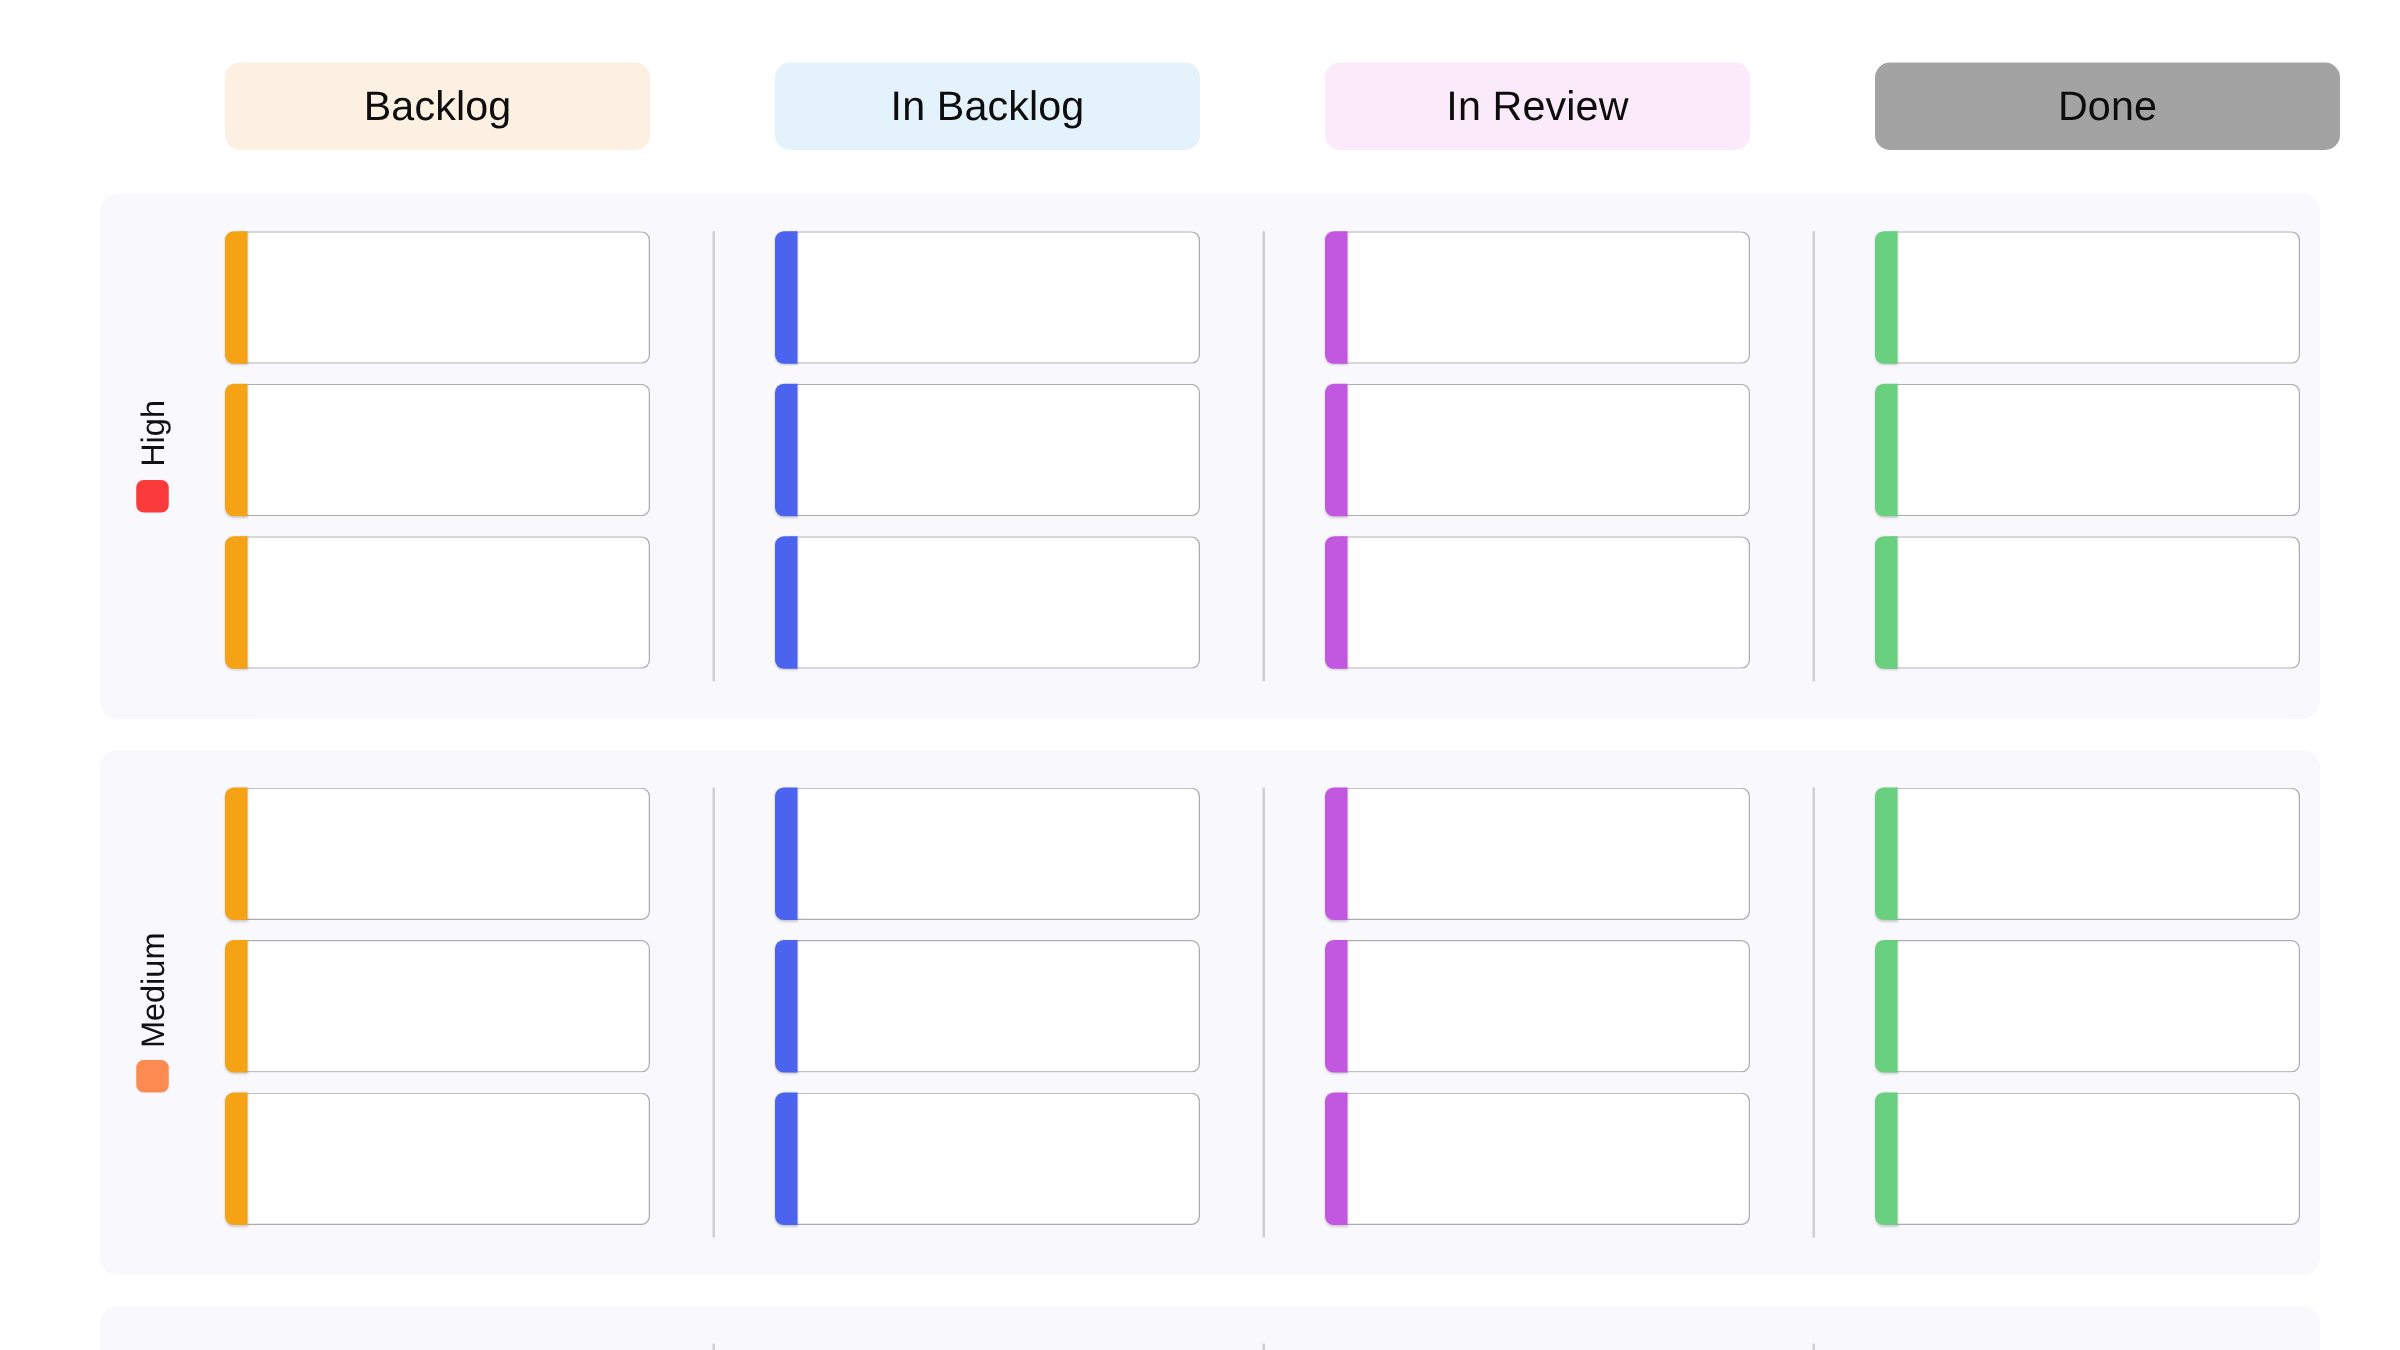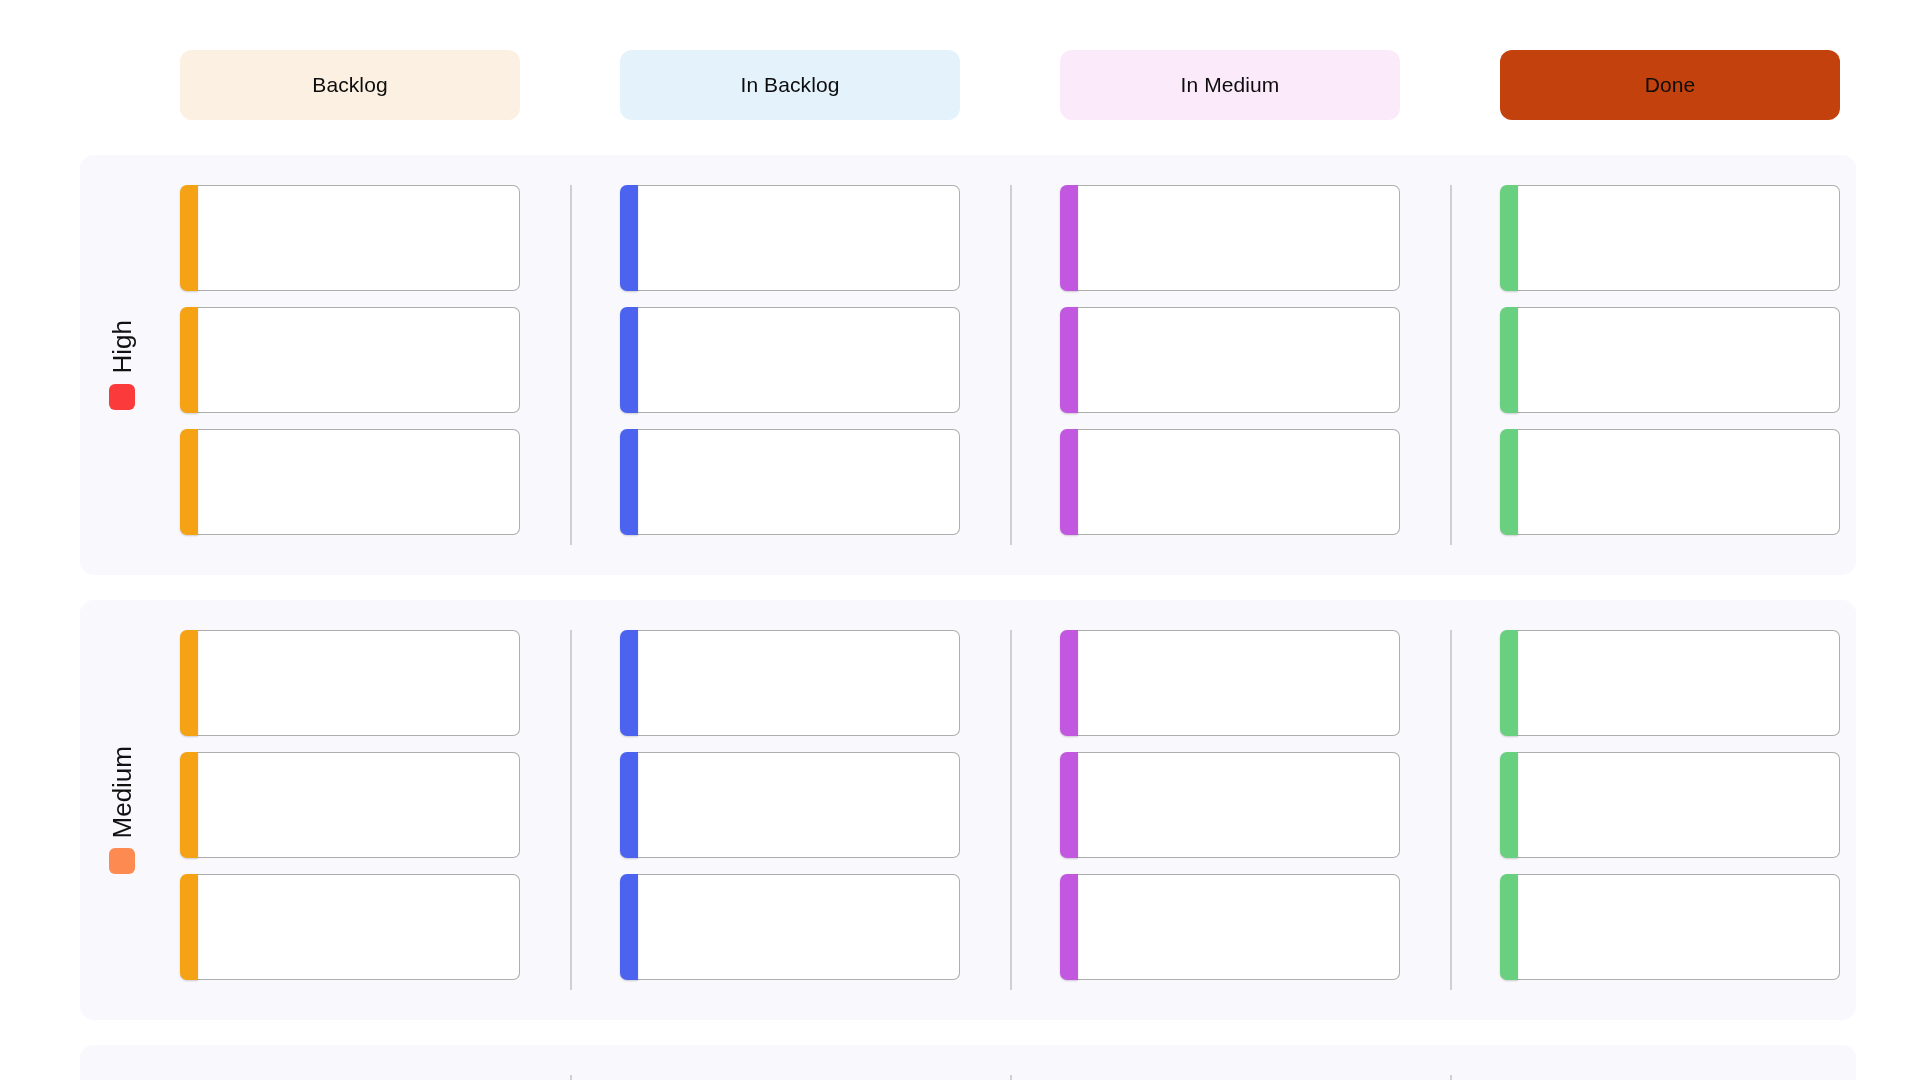--- a/index.html
+++ b/index.html
@@ -29,21 +29,21 @@
   }
 
   .col-header {
     position: absolute;
     top: 50px;
     height: 70px;
     border-radius: 12px;
     display: flex;
     align-items: center;
     justify-content: center;
-    font-size: 21px;
+    font-size: 33px;
     font-weight: 400;
     color: #0d0d0d;
     letter-spacing: 0.1px;
   }
 
   
   .lane {
     position: absolute;
     left: 80px;
     width: 1776px;
@@ -131,23 +131,23 @@
 <div id="board">
 
   <div id="header-row">
       <div class="col-header" style="left: 180px; width: 340px; background: rgb(251, 240, 225);">
         <span>Backlog</span>
       </div>
       <div class="col-header" style="left: 620px; width: 340px; background: rgb(228, 242, 252);">
         <span>In Backlog</span>
       </div>
       <div class="col-header" style="left: 1060px; width: 340px; background: rgb(251, 235, 250);">
-        <span>In Medium</span>
-      </div>
-      <div class="col-header" style="left: 1500px; width: 340px; background: #c2410c; justify-content: center;">
+        <span>In Review</span>
+      </div>
+      <div class="col-header" style="left: 1500px; width: 372px; background: #a3a3a3; justify-content: center;">
         <span>Done</span>
       </div>
     </div>
 
   <div id="lanes-root">
       <div class="lane" style="top: 155px; height: 420px; background: rgb(248, 248, 253);">
         <div class="lane-label">
           <span class="lane-label-text">High</span>
           <span class="lane-swatch" style="background: rgb(251, 59, 59);"></span>
         </div>

